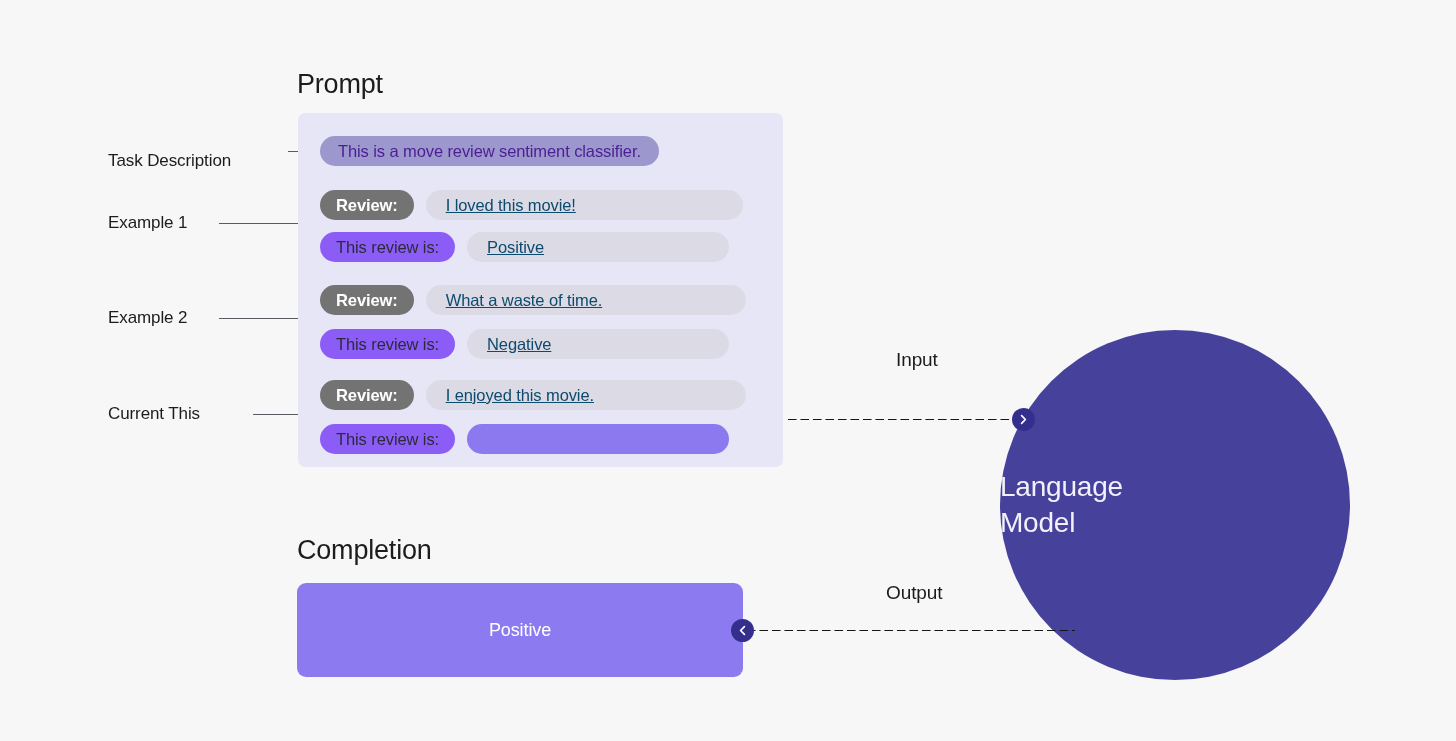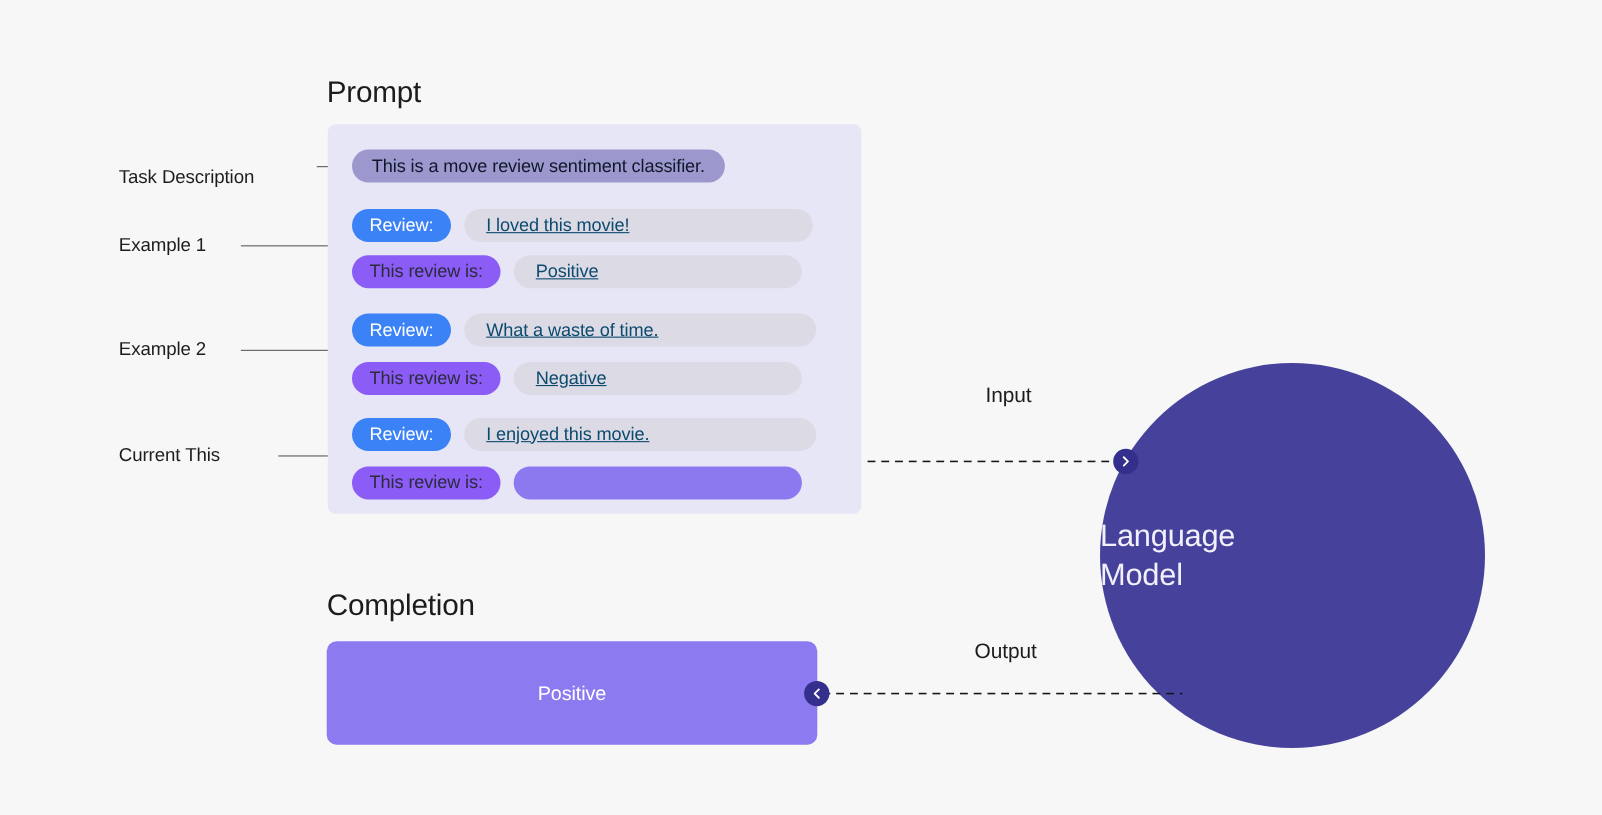--- a/index.html
+++ b/index.html
@@ -67,29 +67,30 @@
     height: 30px;
     display: flex;
     align-items: center;
     border-radius: 15px;
     font-size: 16.5px;
     white-space: nowrap;
     box-sizing: border-box;
   }
   .pill-task {
     background: #9c98cd;
-    color: #0f172a;
+    color: #4c1d95;
     padding: 0 18px;
     letter-spacing: -0.1px;
   }
   .pill-review-label {
-    background: #3b82f6;
+    background: #737373;
     color: #ffffff;
     padding: 0 16px;
     letter-spacing: -0.1px;
+    font-weight: bold;
   }
   .pill-answer-label {
     background: #8b5cf6;
     color: #2b2b3c;
     padding: 0 16px;
     letter-spacing: -0.1px;
   }
   .pill-content {
     background: #dcdbe5;
     color: #0c4a6e;

